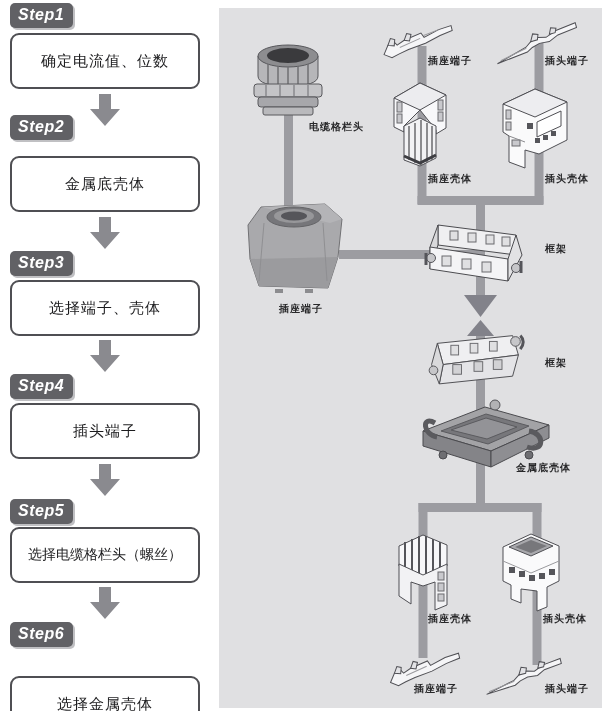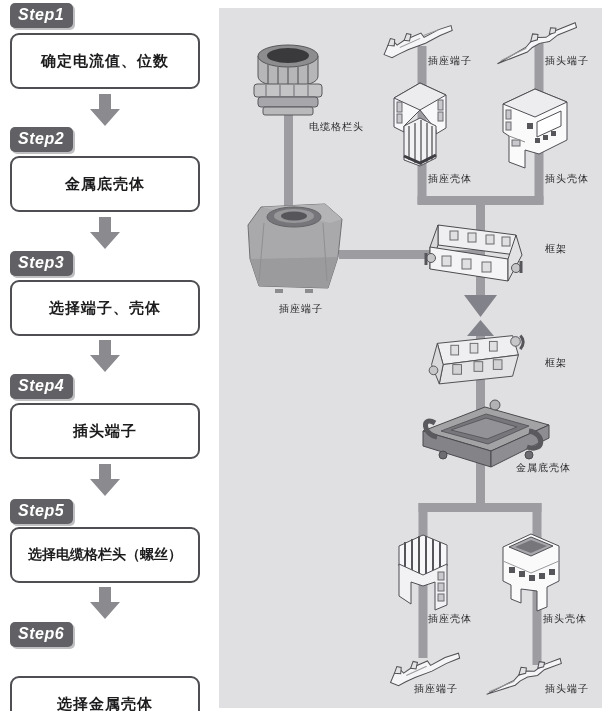--- a/index.html
+++ b/index.html
@@ -11,51 +11,51 @@
   .step-badge{
     position:absolute;left:10px;background:#616165;color:#fff;
     font-style:italic;font-weight:bold;font-size:16px;line-height:1;
     padding:4px 9px 5px 8px;border-radius:5px;letter-spacing:.5px;
     box-shadow:2px 2px 0 rgba(130,130,135,.5);
   }
   .step-box{
     position:absolute;left:10px;width:186px;height:52px;background:#fff;
     border:2px solid #4f4f53;border-radius:9px;
     display:flex;align-items:center;justify-content:center;
-    font-size:15px;font-weight:700;color:#1c1c1e;letter-spacing:1px;white-space:nowrap;
+    font-size:15px;font-weight:400;color:#1c1c1e;letter-spacing:1px;white-space:nowrap;
   }
   .flow-arrow{position:absolute;left:90px;width:30px;height:32px;}
   
   .panel{
     position:absolute;left:219px;top:8px;width:383px;height:700px;
     background:#e0e0e2;
   }
   .panel svg.part{position:absolute;}
   .lines{position:absolute;left:0;top:0;}
   .lbl{
-    position:absolute;font-size:10px;font-weight:400;color:#28282a;
+    position:absolute;font-size:10px;font-weight:700;color:#28282a;
     letter-spacing:1px;white-space:nowrap;
   }
 </style>
 </head>
 <body>
 
 <div class="stage">
 
   <div>
 
     <div class="step-badge" style="top:3px">Step1</div>
     <div class="step-box" style="top:33px">
       <span>确定电流值、位数</span>
     </div>
     <svg class="flow-arrow" style="top:94px" viewBox="0 0 30 32">
         <polygon points="9,0 21,0 21,15 30,15 15,32 0,15 9,15" fill="#8a8a8f"></polygon>
       </svg>
 
-    <div class="step-badge" style="top:127px">Step2</div>
+    <div class="step-badge" style="top:115px">Step2</div>
     <div class="step-box" style="top:156px">
       <span>金属底壳体</span>
     </div>
     <svg class="flow-arrow" style="top:217px" viewBox="0 0 30 32">
         <polygon points="9,0 21,0 21,15 30,15 15,32 0,15 9,15" fill="#8a8a8f"></polygon>
       </svg>
 
     <div class="step-badge" style="top:251px">Step3</div>
     <div class="step-box" style="top:280px">
       <span>选择端子、壳体</span>

